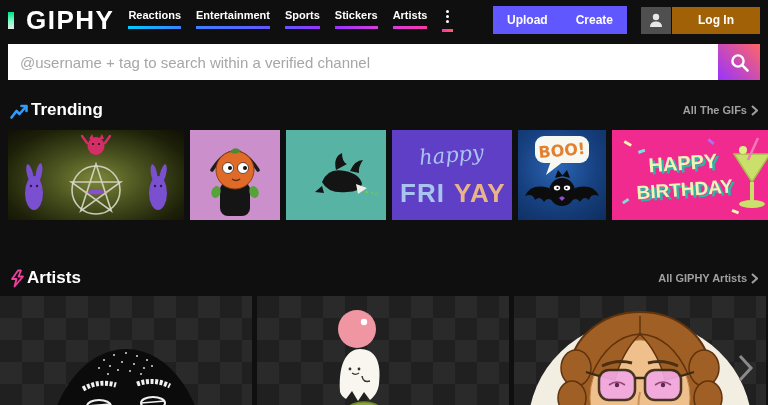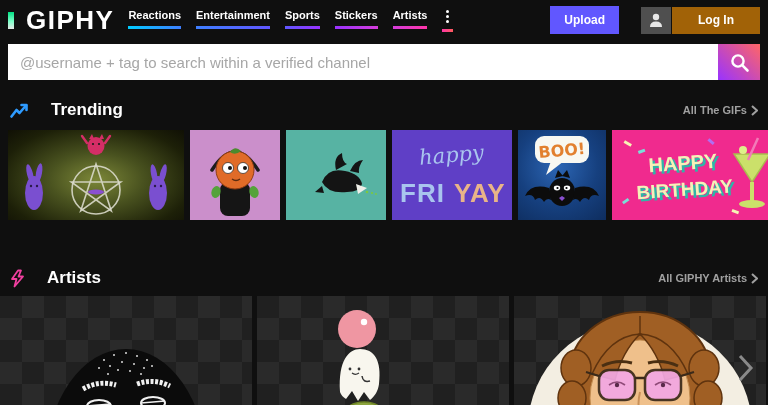--- a/index.html
+++ b/index.html
@@ -16,41 +16,41 @@
   .nav-label { color:#fff; font-size:11px; font-weight:bold; }
   .nav-underline { height:3px; width:100%; align-self:stretch; }
   .u0 { background:linear-gradient(90deg,#00ccff,#3e7fff); }
   .u1 { background:linear-gradient(90deg,#3e7fff,#6157ff); }
   .u2 { background:linear-gradient(90deg,#6157ff,#9933ff); }
   .u3 { background:linear-gradient(90deg,#9933ff,#d53ddb); }
   .u4 { background:linear-gradient(90deg,#d53ddb,#ff35a8); }
   .u5 { background:linear-gradient(90deg,#ff35a8,#ff5c5c); }
   .dots { display:flex; flex-direction:column; align-items:center; gap:2px; padding:1px 4px; }
   .dot { width:3px; height:3px; border-radius:50%; background:#fff; }
-  .header-actions { margin-left:auto; display:flex; gap:8px; align-items:center; }
+  .header-actions { margin-left:auto; display:flex; align-items:center; }
   .btn-purple { background:#6157ff; color:#fff; font-size:12px; font-weight:bold;
     padding:7px 14px; border:0; cursor:pointer; font-family:inherit; }
   .login-group { display:flex; margin-left:14px; gap:1px; cursor:pointer; }
   .login-icon-box { width:30px; height:27px; background:#4f4f4f; display:flex; align-items:center; justify-content:center; }
   .login-btn { width:88px; height:27px; background:#a16207; color:#fff; font-size:12px;
     font-weight:bold; display:flex; align-items:center; justify-content:center; }
 
   
   .search-row { display:flex; margin:4px 8px 0; height:36px; }
   .search-input { flex:1; border:0; outline:none; padding:18px 12px; font-size:15px;
     color:#333; font-family:"Liberation Sans", sans-serif; background:#fff; }
   .search-input::placeholder { color:#a6a6a6; }
   .search-btn { width:42px; border:0; cursor:pointer;
     background:linear-gradient(45deg,#9933ff 0%,#ff6666 100%);
     display:flex; align-items:center; justify-content:center; }
 
   
   .section-head { display:flex; align-items:center; justify-content:space-between; margin:20px 10px 0; }
   .section-head.artists-head { margin-top:48px; }
-  .sec-left { display:flex; align-items:center; gap:22px; }
+  .sec-left { display:flex; align-items:flex-end; gap:2px; }
   .sec-title { color:#fff; font-size:17px; font-weight:bold; }
   .sec-link { display:flex; align-items:center; gap:4px; cursor:pointer; }
   .sec-link-label { color:#a0a0a0; font-size:11px; font-weight:bold; }
 
   
   .thumb-row { display:flex; gap:6px; margin:10px 0 0 8px; height:90px; overflow:hidden; }
   .thumb { height:90px; flex:0 0 auto; cursor:pointer; position:relative; overflow:hidden; }
   .t-pentagram { width:176px; background:radial-gradient(ellipse at 50% 55%, #7c8738 0%, #49521f 38%, #1d2008 78%, #101005 100%); }
   .t-tomato { width:90px; background:#cb8fcb; }
   .t-dragon { width:100px; background:#57b3a3; }
@@ -99,20 +99,21 @@
         <span class="dot"></span>
           <span class="dot"></span>
           <span class="dot"></span>
       </span>
       <span class="nav-underline u5"></span>
     </div>
   </div>
 
   <div class="header-actions">
     <button class="btn-purple">Upload</button>
+    <button class="btn-purple">Create</button>
     <div class="login-group">
       <div class="login-icon-box">
         <svg width="14" height="15" viewBox="0 0 14 15">
           <circle cx="7" cy="4" r="3.2" fill="#e8e8e8"></circle>
           <path d="M1,14 Q1,8.5 7,8.5 Q13,8.5 13,14 Z" fill="#e8e8e8"></path>
         </svg>
       </div>
       <div class="login-btn">Log In</div>
     </div>
   </div>

